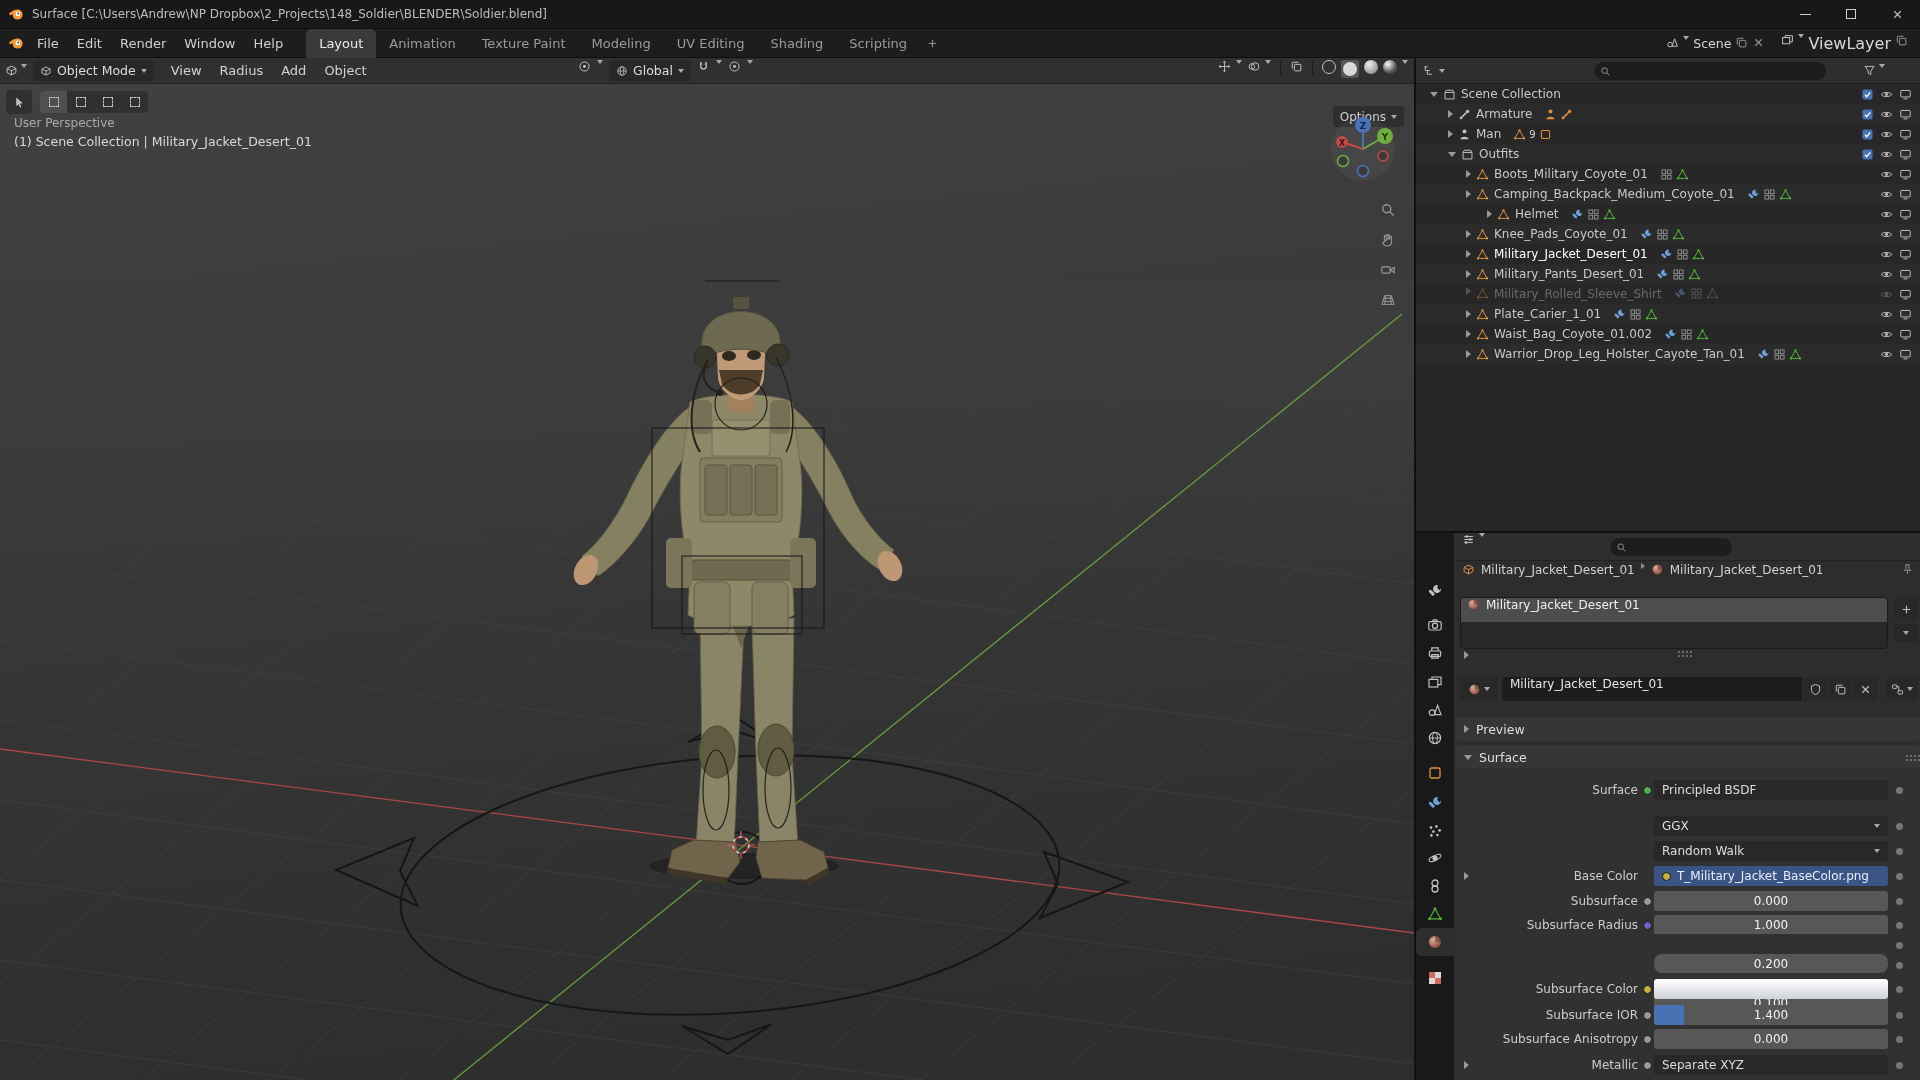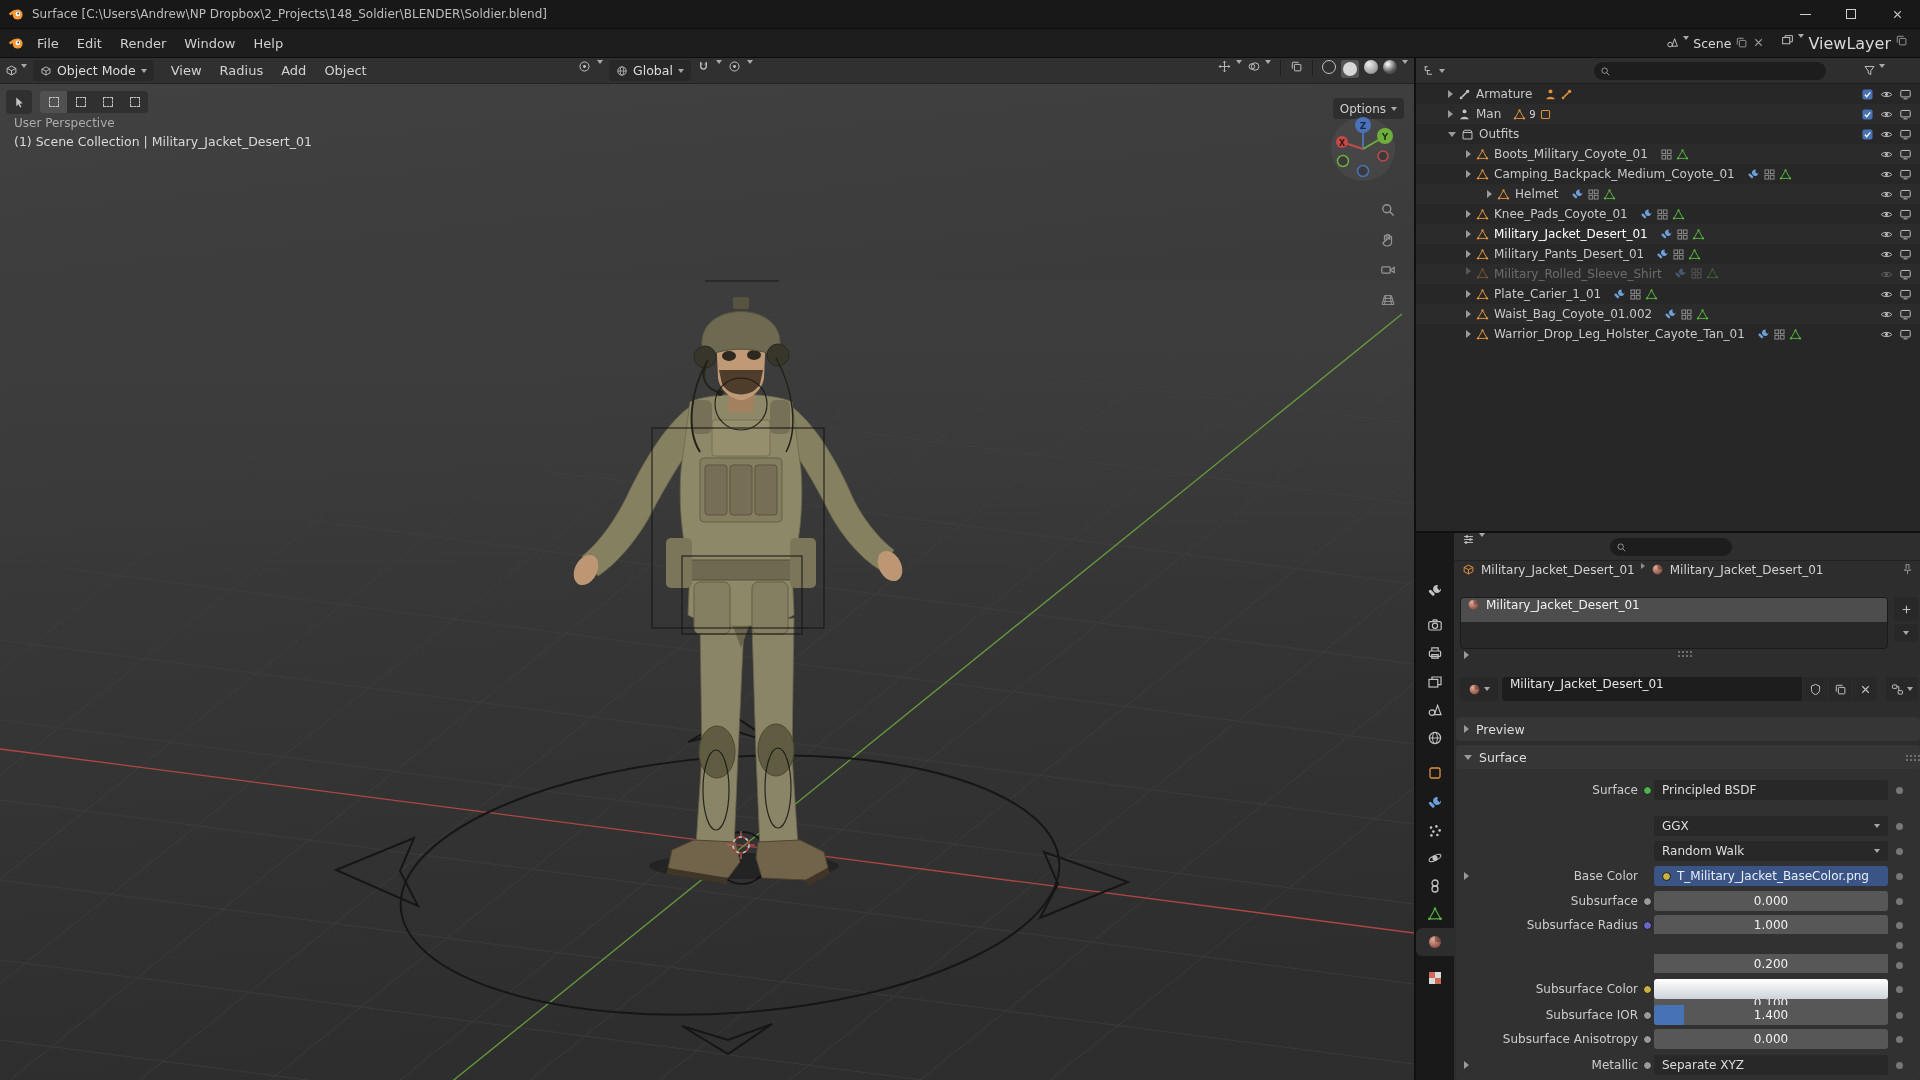--- a/index.html
+++ b/index.html
@@ -269,20 +269,32 @@
 
 <div id="topbar" class="abs">
   <svg class="i i16" style="margin:0 4px 0 8px">
       <use href="#i-blender"></use>
     </svg>
   <span class="menuitem">File</span>
   <span class="menuitem">Edit</span>
   <span class="menuitem">Render</span>
   <span class="menuitem">Window</span>
   <span class="menuitem">Help</span>
+  <div style="display:flex;margin-left:14px">
+    <span class="tab active">Layout</span>
+    <span class="tab">Animation</span>
+    <span class="tab">Texture Paint</span>
+    <span class="tab">Modeling</span>
+    <span class="tab">UV Editing</span>
+    <span class="tab">Shading</span>
+    <span class="tab">Scripting</span>
+    <svg class="i" style="margin:8px 0 0 6px;color:#8f8f8f">
+        <use href="#i-plus"></use>
+      </svg>
+  </div>
   <div style="margin-left:auto;display:flex;align-items:center;gap:16px;padding-right:12px">
     <div class="flex" style="gap:4px">
       <svg class="i c-gray">
           <use href="#i-scenec"></use>
         </svg>
       <i class="chd"></i>
       <span style="font-size:12.5px;color:#d8d8d8">Scene</span>
       <svg class="i c-dim">
           <use href="#i-copy"></use>
         </svg>
@@ -504,21 +516,21 @@
     <div class="selbtn">
         <span class="dashsq"></span>
       </div>
     <div class="selbtn">
         <span class="dashsq"></span>
       </div>
     <div class="selbtn">
         <span class="dashsq"></span>
       </div>
   </div>
-  <div class="abs pill" style="right:10px;top:40px;background:#2b2b2bd9">
+  <div class="abs pill" style="right:10px;top:48px;background:#2b2b2bd9">
     <span style="font-size:12px;color:#cfcfcf">Options</span>
       <i class="chd"></i>
   </div>
 
   <div class="abs" style="left:14px;top:58px;font-size:12px;color:#ababab">User Perspective</div>
   <div class="abs" style="left:14px;top:76px;font-size:12.5px;color:#d9d9d9">(1) Scene Collection | Military_Jacket_Desert_01</div>
 
   <svg class="abs" style="left:1328px;top:54px" width="70" height="70" viewBox="0 0 70 70">
     <circle cx="35" cy="37" r="32" fill="rgba(255,255,255,0.05)"></circle>
     <line x1="35" y1="37" x2="35" y2="16" stroke="#4a72b8" stroke-width="2"></line>
@@ -563,20 +575,38 @@
         </svg>
     </div>
     <div class="abs flex" style="left:447px;gap:3px">
       <svg class="i c-gray">
           <use href="#i-funnel"></use>
         </svg>
         <i class="chd"></i>
     </div>
   </div>
   <div class="abs" style="left:0;top:26px;width:100%">
+    <div class="olrow" style="padding-left:14px">
+      <i class="trd"></i>
+        <svg class="i c-gray">
+          <use href="#i-box"></use>
+        </svg>
+      <span class="ollbl">Scene Collection</span>
+      <span class="olright">
+        <svg class="i">
+            <use href="#i-check"></use>
+          </svg>
+        <svg class="i c-gray">
+            <use href="#i-eye"></use>
+          </svg>
+        <svg class="i c-gray">
+            <use href="#i-screen"></use>
+          </svg>
+      </span>
+    </div>
     <div class="olrow" style="padding-left:32px">
       <i class="trr"></i>
         <svg class="i c-gray">
           <use href="#i-bone"></use>
         </svg>
       <span class="ollbl">Armature</span>
       <span class="olmid">
         <svg class="i c-or">
             <use href="#i-person"></use>
           </svg>
@@ -1083,21 +1113,21 @@
           <span class="val">0.000</span>
         </div>
       <span class="deco"></span>
     </div>
     <div class="prow" style="top:382px;height:60px">
       <span class="plabel">Subsurface Radius</span>
       <span class="sock" style="background:#6a66c5"></span>
       <div class="pfield slider" style="height:19px;border-radius:3px 3px 0 0">
           <span class="val">1.000</span>
         </div>
-      <div class="pfield slider" style="top:20px;height:19px;border-radius:0">
+      <div class="pfield slider" style="top:20px;height:19px;border-radius:8px">
           <span class="val">0.200</span>
         </div>
       <div class="pfield slider" style="top:40px;height:19px;border-radius:0 0 3px 3px">
           <span class="val">0.100</span>
         </div>
       <span class="deco"></span>
       <span class="deco" style="top:27px"></span>
       <span class="deco" style="top:47px"></span>
     </div>
     <div class="prow" style="top:446px">

